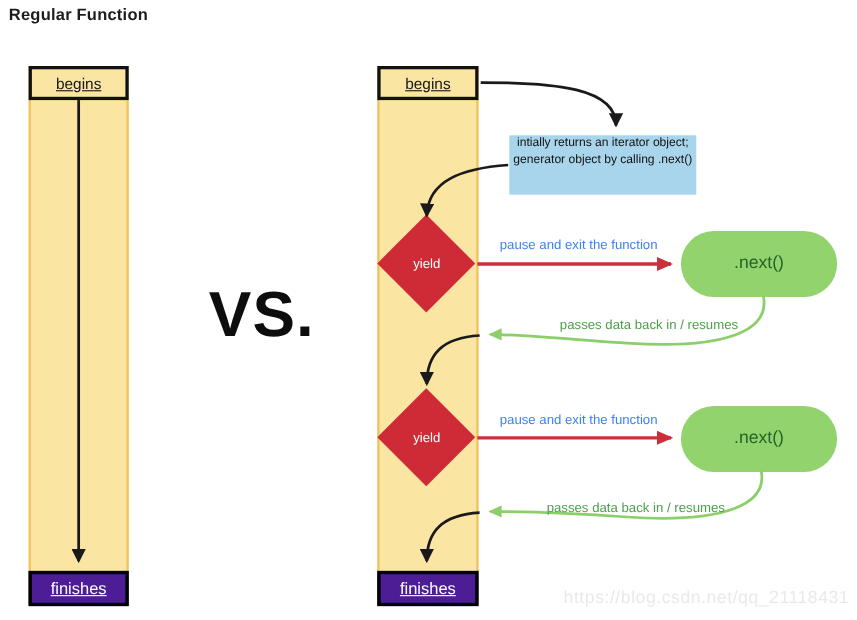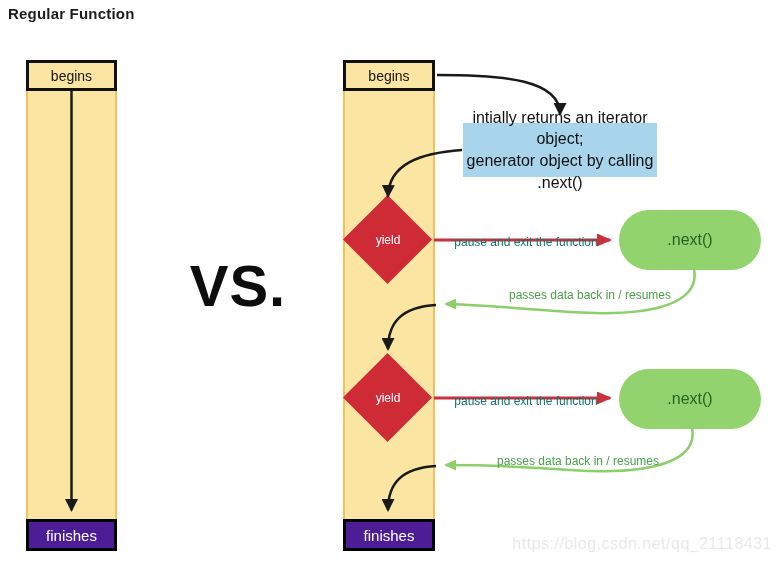--- a/index.html
+++ b/index.html
@@ -25,40 +25,40 @@
 
   .band{
     position:absolute;top:60px;height:489px;
     background:#FBE5A3;border:2px solid #F1C15D;box-sizing:border-box;
   }
   .band-left{left:26px;width:91px;}
   .band-right{left:343px;width:92px;}
 
   .terminal{
     position:absolute;box-sizing:border-box;
-    display:flex;align-items:center;justify-content:center;
+    display:flex;align-items:center;justify-content:center;text-decoration:underline;
   }
   .begins{
     top:60px;height:31px;background:#FBE5A3;border:3px solid #111111;
     font-size:14px;color:#161616;
   }
   .begins-left{left:26px;width:91px;}
   .begins-right{left:343px;width:92px;}
   .finishes{
     top:519px;height:32px;background:#4c1d95;border:3px solid #000000;
     font-size:15px;color:#ffffff;
   }
   .finishes-left{left:26px;width:91px;}
   .finishes-right{left:343px;width:92px;}
 
   .note-box{
-    position:absolute;left:463px;top:123px;width:194px;height:54px;
+    position:absolute;left:463px;top:123px;width:170px;height:54px;
     background:#A8D4EC;box-sizing:border-box;
-    display:flex;flex-direction:column;align-items:center;justify-content:center;
-    font-size:16px;color:#111111;line-height:1.35;text-align:center;
+    display:flex;flex-direction:column;align-items:center;justify-content:flex-start;
+    font-size:11px;color:#111111;line-height:1.35;text-align:center;
   }
 
   .diamond{
     position:absolute;width:63px;height:63px;background:#CE2B37;
     transform:rotate(45deg);
   }
   .diamond-1{left:356px;top:208px;}
   .diamond-2{left:356px;top:366px;}
   .diamond-label{
     position:absolute;transform:translate(-50%,-50%);
@@ -69,21 +69,21 @@
 
   .pill{
     position:absolute;left:619px;width:142px;height:60px;border-radius:30px;
     background:#93D36D;display:flex;align-items:center;justify-content:center;
     font-size:16px;color:#236427;
   }
   .pill-1{top:210px;}
   .pill-2{top:369px;}
 
   .edge-label{position:absolute;transform:translateX(-50%);white-space:nowrap;}
-  .red-label{font-size:12px;color:#0f766e;margin-top:20px;}
+  .red-label{font-size:12px;color:#3b82f6;}
   .green-label{font-size:12px;color:#4BA04B;}
   .pause-1{left:526px;top:215px;}
   .pause-2{left:526px;top:374px;}
   .resume-1{left:590px;top:288px;}
   .resume-2{left:578px;top:454px;}
 
   .watermark{
     position:absolute;right:7px;top:535px;
     font-size:16px;color:#E9E9EB;letter-spacing:0.5px;
   }

